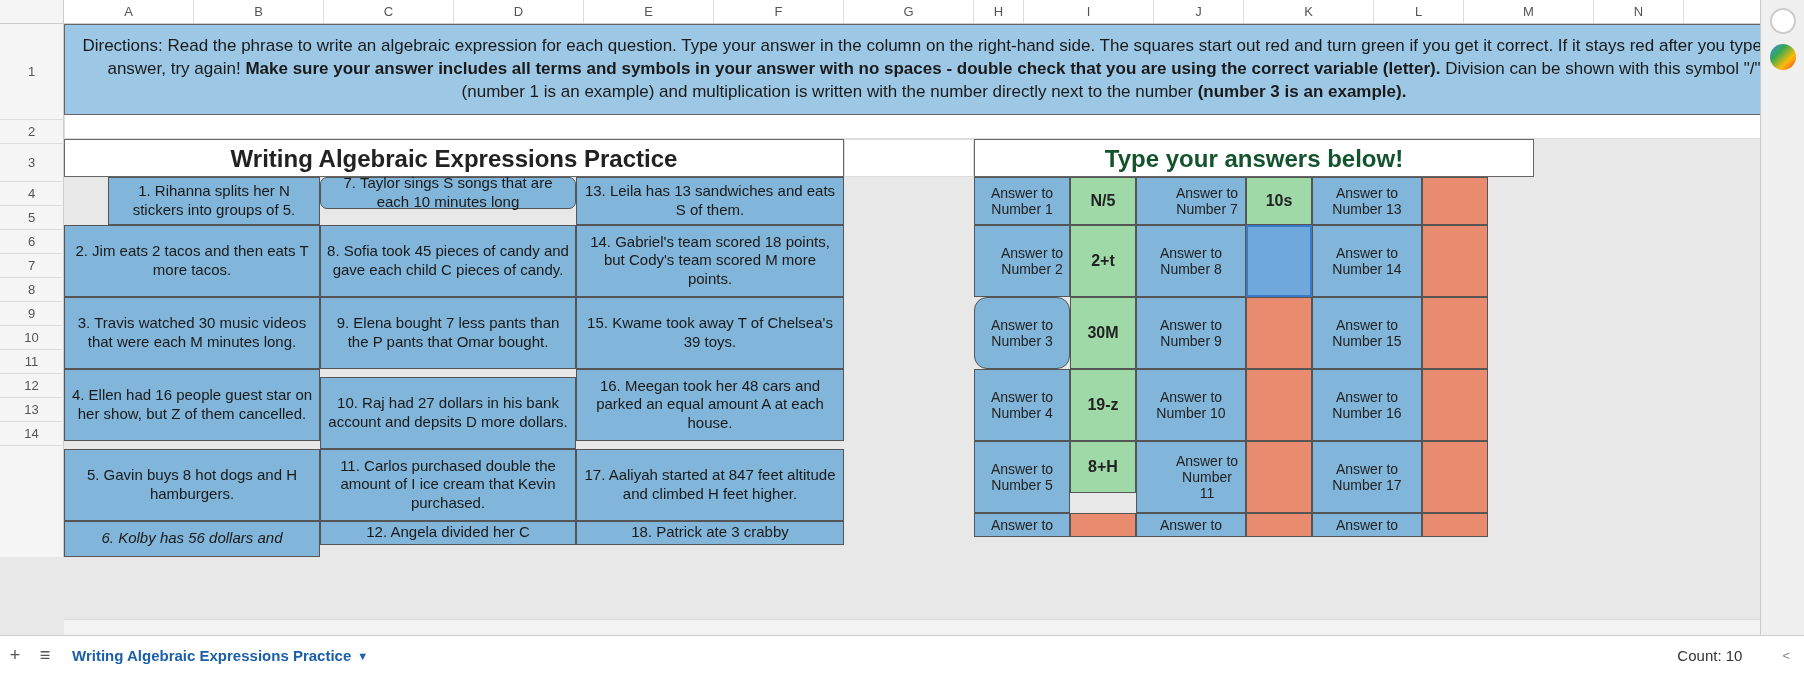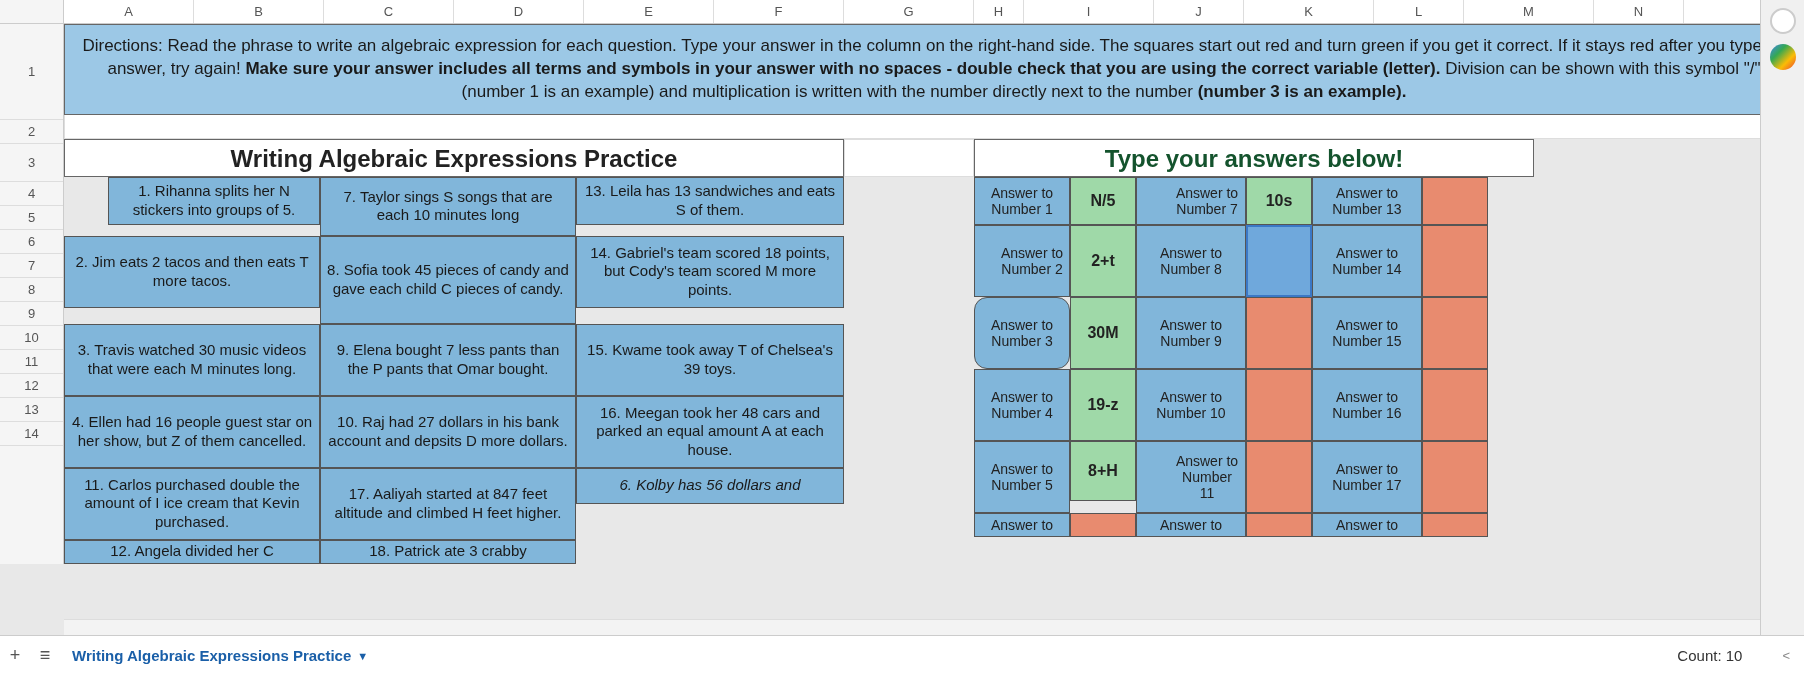--- a/index.html
+++ b/index.html
@@ -180,31 +180,32 @@
   <div class="sheet-content">
 
     <div class="directions" id="directions">Directions:  Read the phrase to write an algebraic expression for each question.  Type your answer in the column on the right-hand side.  The squares start out red and turn green if you get it correct.  If it stays red after you type an answer, try again!  <b>Make sure your answer includes all terms and symbols in your answer with no spaces - double check that you are using the correct variable (letter).</b> Division can be shown with this symbol "/" (number 1 is an example) and multiplication is written with the number directly next to the number <b>(number 3 is an example).</b></div>
     <div class="row2-blank"></div>
 
     <div class="content-row">
       <div class="practice-panel">
         <div class="practice-title">Writing Algebraic Expressions Practice</div>
         <div class="practice-grid" id="practice-grid">
             <div class="pcell" style="height: 48px; margin-left: 44px;">1.   Rihanna splits her N stickers into groups of 5.</div>
-            <div class="pcell" style="height: 59px;">7.   Taylor sings S songs that are each 10 minutes long</div>
+            <div class="pcell" style="height: 32px; border-radius: 7px;">7.   Taylor sings S songs that are each 10 minutes long</div>
             <div class="pcell" style="height: 48px;">13.    Leila has 13 sandwiches and eats S of them.</div>
             <div class="pcell" style="height: 72px;">2.  Jim eats 2 tacos and then eats T more tacos.</div>
-            <div class="pcell" style="height: 88px;">8.   Sofia took 45 pieces of candy and gave each child C pieces of candy.</div>
+            <div class="pcell" style="height: 72px;">8.   Sofia took 45 pieces of candy and gave each child C pieces of candy.</div>
             <div class="pcell" style="height: 72px;">14.   Gabriel's team scored 18 points, but Cody's team scored M more points.</div>
             <div class="pcell" style="height: 72px;">3.  Travis watched 30 music videos that were each M minutes long.</div>
             <div class="pcell" style="height: 72px;">9.   Elena bought 7 less pants than the P pants that Omar bought.</div>
             <div class="pcell" style="height: 72px;">15.  Kwame took away T of Chelsea's 39 toys.</div>
             <div class="pcell" style="height: 72px;">4.   Ellen had 16 people guest star on her show, but Z of them cancelled.</div>
-            <div class="pcell" style="height: 72px;">10.   Raj had 27 dollars in his bank account and depsits D more dollars.</div>
+            <div class="pcell" style="height: 72px; margin-top: 8px;">10.   Raj had 27 dollars in his bank account and depsits D more dollars.</div>
             <div class="pcell" style="height: 72px;">16.    Meegan took her 48 cars and parked an equal amount A at each house.</div>
+            <div class="pcell" style="height: 72px;">5.  Gavin buys 8 hot dogs and H hamburgers.</div>
             <div class="pcell" style="height: 72px;">11.   Carlos purchased double the amount of I ice cream that Kevin purchased.</div>
             <div class="pcell" style="height: 72px;">17.  Aaliyah started at 847 feet altitude and climbed H feet higher.</div>
             <div class="pcell" style="height: 36px; font-style: italic;">6.   Kolby has 56 dollars and</div>
             <div class="pcell" style="height: 24px;">12.   Angela divided her C</div>
             <div class="pcell" style="height: 24px;">18.   Patrick ate 3 crabby</div>
           </div>
       </div>
       <div class="gap-col">
         <div style="height:38px;background:#fff;border:1px solid #ddd"></div>
       </div>
@@ -229,21 +230,21 @@
             <div class="aval red" style="height: 72px;"></div>
             <div class="alabel" style="height: 72px;">Answer to Number 15</div>
             <div class="aval red" style="height: 72px;"></div>
             <div class="alabel" style="height: 72px;">Answer to Number 4</div>
             <div class="aval green" style="height: 72px;">19-z</div>
             <div class="alabel" style="height: 72px;">Answer to Number 10</div>
             <div class="aval red" style="height: 72px;"></div>
             <div class="alabel" style="height: 72px;">Answer to Number 16</div>
             <div class="aval red" style="height: 72px;"></div>
             <div class="alabel" style="height: 72px;">Answer to Number 5</div>
-            <div class="aval green" style="height: 60px;">8+H</div>
+            <div class="aval green" style="height: 52px;">8+H</div>
             <div class="alabel" style="height: 72px; padding-left: 36px;">Answer to Number 11</div>
             <div class="aval red" style="height: 72px;"></div>
             <div class="alabel" style="height: 72px;">Answer to Number 17</div>
             <div class="aval red" style="height: 72px;"></div>
             <div class="alabel" style="height: 24px;">Answer to</div>
             <div class="aval red" style="height: 24px;"></div>
             <div class="alabel" style="height: 24px;">Answer to</div>
             <div class="aval red" style="height: 24px;"></div>
             <div class="alabel" style="height: 24px;">Answer to</div>
             <div class="aval red" style="height: 24px;"></div>

